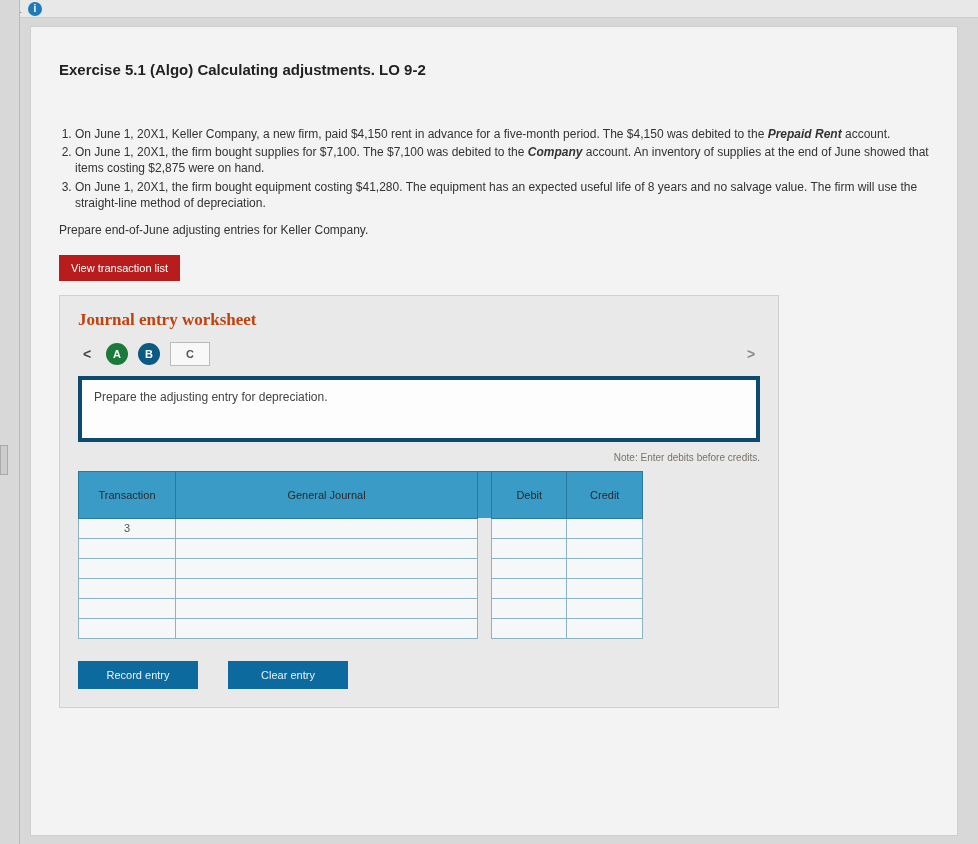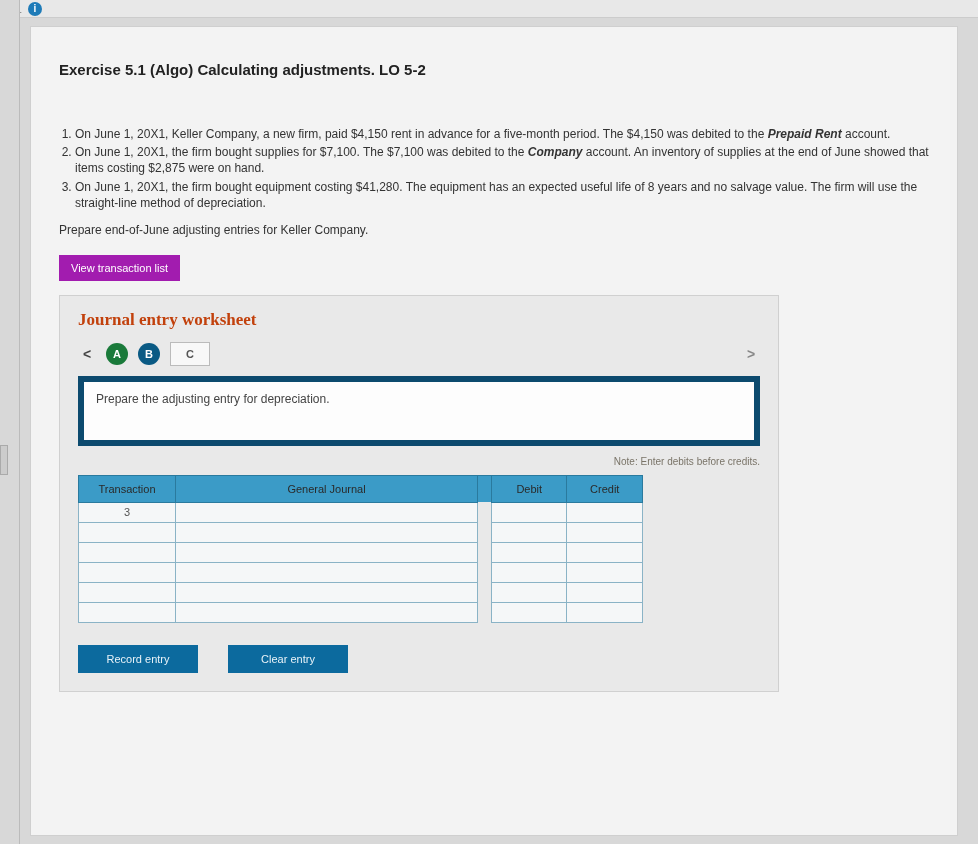--- a/index.html
+++ b/index.html
@@ -49,21 +49,21 @@
       margin-bottom: 12px;
     }
     .problem-list li { margin-bottom: 2px; }
     .bold-italic { font-style: italic; font-weight: bold; text-align: right; }
     .instruction {
       font-size: 12px;
       color: #333;
       margin-bottom: 18px;
     }
     .view-trans-btn {
-      background: #a21caf;
+      background: #b91c1c;
       color: #fff;
       font-size: 11px;
       padding: 7px 12px;
       border: none;
       cursor: pointer;
       display: inline-block;
       margin-bottom: 14px;
     }
     .worksheet {
       background: #e9e9e9;
@@ -108,21 +108,21 @@
     .tab-a { background: #1a7a3a; }
     .tab-b { background: #0a5a84; }
     .tab-c {
       width: 40px; height: 24px; border-radius: 0;
       border: 1px solid #bbb;
       background: #f8f8f8;
       color: #555;
     }
     .prompt-box {
       background: #fdfdfd;
-      border: 6px solid #0c4a6e;
+      border: 4px solid #0c4a6e;
       padding: 10px 12px 34px 12px;
       font-size: 12px;
       color: #444;
       margin-bottom: 10px;
     }
     .note-text {
       font-size: 10px;
       color: #7a7468;
       margin-bottom: 8px;
       text-align: right;
@@ -130,21 +130,21 @@
     .journal-table {
       border-collapse: collapse;
       width: 565px;
       font-size: 11px;
     }
     .journal-table th {
       background: #3b9bc7;
       color: #2a2a2a;
       font-weight: normal;
       border: 1px solid #2a7a9e;
-      padding: 7px 6px;
+      padding: 17px 6px;
       height: 22px;
       text-align: center;
     }
     .journal-table td {
       border: 1px solid #8ab3c6;
       background: #f5f7f8;
       height: 20px;
       padding: 1px 6px;
       text-align: center;
       color: #555;
@@ -207,21 +207,21 @@
 <div class="top-bar">
   <span>5-1</span>
   <span class="info-icon">i</span>
 </div>
 
 <div class="left-edge"></div>
 <div class="side-stub"></div>
 
 <div class="page">
 
-  <div class="exercise-title">Exercise 5.1 (Algo) Calculating adjustments. LO 5-2</div>
+  <div class="exercise-title">Exercise 5.1 (Algo) Calculating adjustments. LO 9-2</div>
 
   <ol class="problem-list">
     <li>
       <span>On June 1, 20X1, Keller Company, a new firm, paid $4,150 rent in advance for a five-month period. The $4,150 was debited to the </span><span class="bold-italic">Prepaid Rent</span><span> account.</span>
     </li>
     <li>
       <span>On June 1, 20X1, the firm bought supplies for $7,100. The $7,100 was debited to the </span><span class="bold-italic">Company</span><span> account. An inventory of supplies at the end of June showed that items costing $2,875 were on hand.</span>
     </li>
     <li>
       <span>On June 1, 20X1, the firm bought equipment costing $41,280. The equipment has an expected useful life of 8 years and no salvage value. The firm will use the straight-line method of depreciation.</span>

